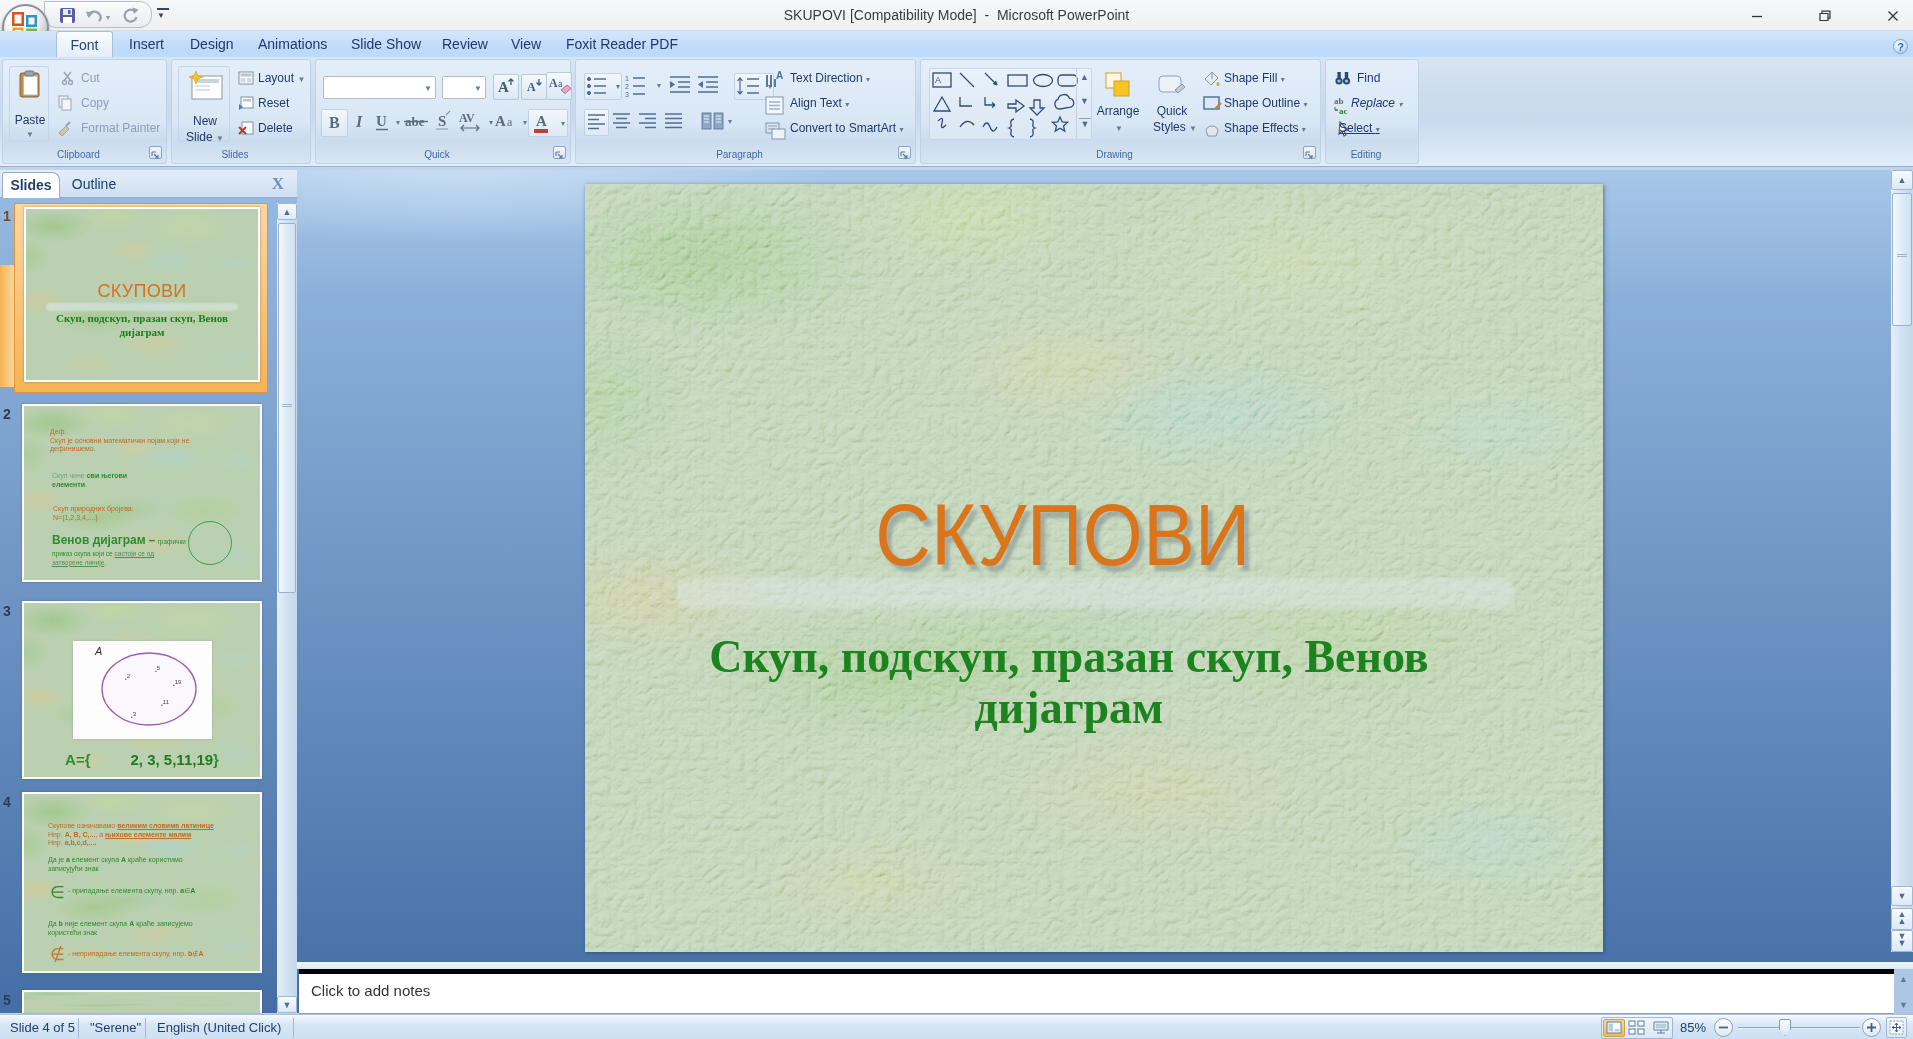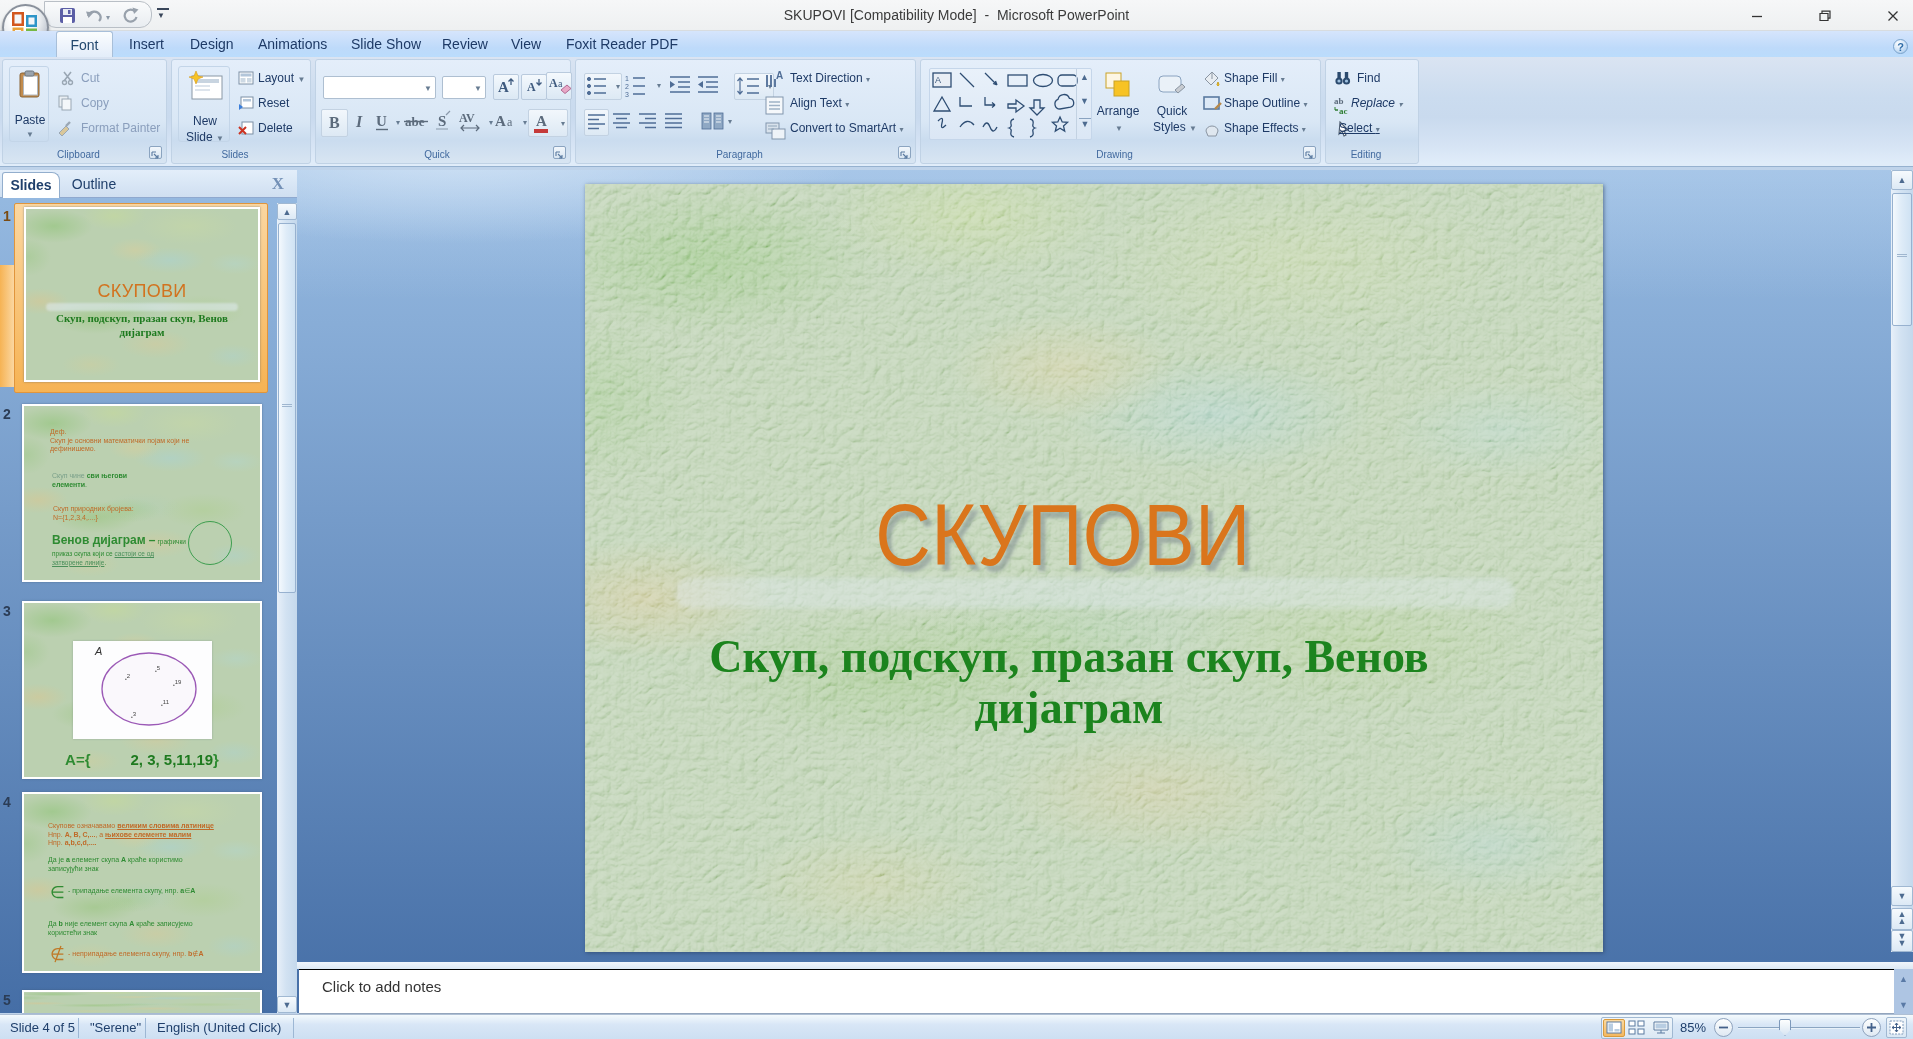--- a/index.html
+++ b/index.html
@@ -69,21 +69,21 @@
 
 #main { position:absolute; left:297px; top:170px; width:1616px; height:843px;
   background:radial-gradient(ellipse 560px 130px at 160px -20px, rgba(222,236,250,.75), rgba(222,236,250,0) 72%),
   linear-gradient(rgba(205,225,246,.3), rgba(205,225,246,0) 130px),
   linear-gradient(#97bbe2, #456ea6); }
 #slide { position:absolute; left:288px; top:14px; width:1018px; height:768px;
   box-shadow:1px 1px 4px rgba(40,60,90,.6); }
 
 
 #notes { position:absolute; left:299px; top:969px; width:1595px; height:45px;
-  background:#fff; border-top:1px solid #000000; border-bottom:1px solid #93a5bd;padding-left:11px; }
+  background:#fff; border-top:5px solid #000000; border-bottom:1px solid #93a5bd; }
 #statusbar { position:absolute; left:0; top:1014px; width:1913px; height:25px;
   background:linear-gradient(#f4fafd, #d8e6f6 40%, #cddff2); border-top:1px solid #aebfd4;
   font-size:13px; color:#1f3f6b; }
 
 
 #title { position:absolute; left:0px; width:956px; top:301px; text-align:center;
   font-size:77px; color:#da751c; letter-spacing:0.5px; transform:scaleY(1.13); transform-origin:50% 0;
   text-shadow:5px 5px 3px rgba(125,138,142,.55); }
 #band { position:absolute; left:90px; top:394px; width:840px; height:30px;
   background:rgba(228,238,246,.34); border-radius:15px; filter:blur(2px); }

